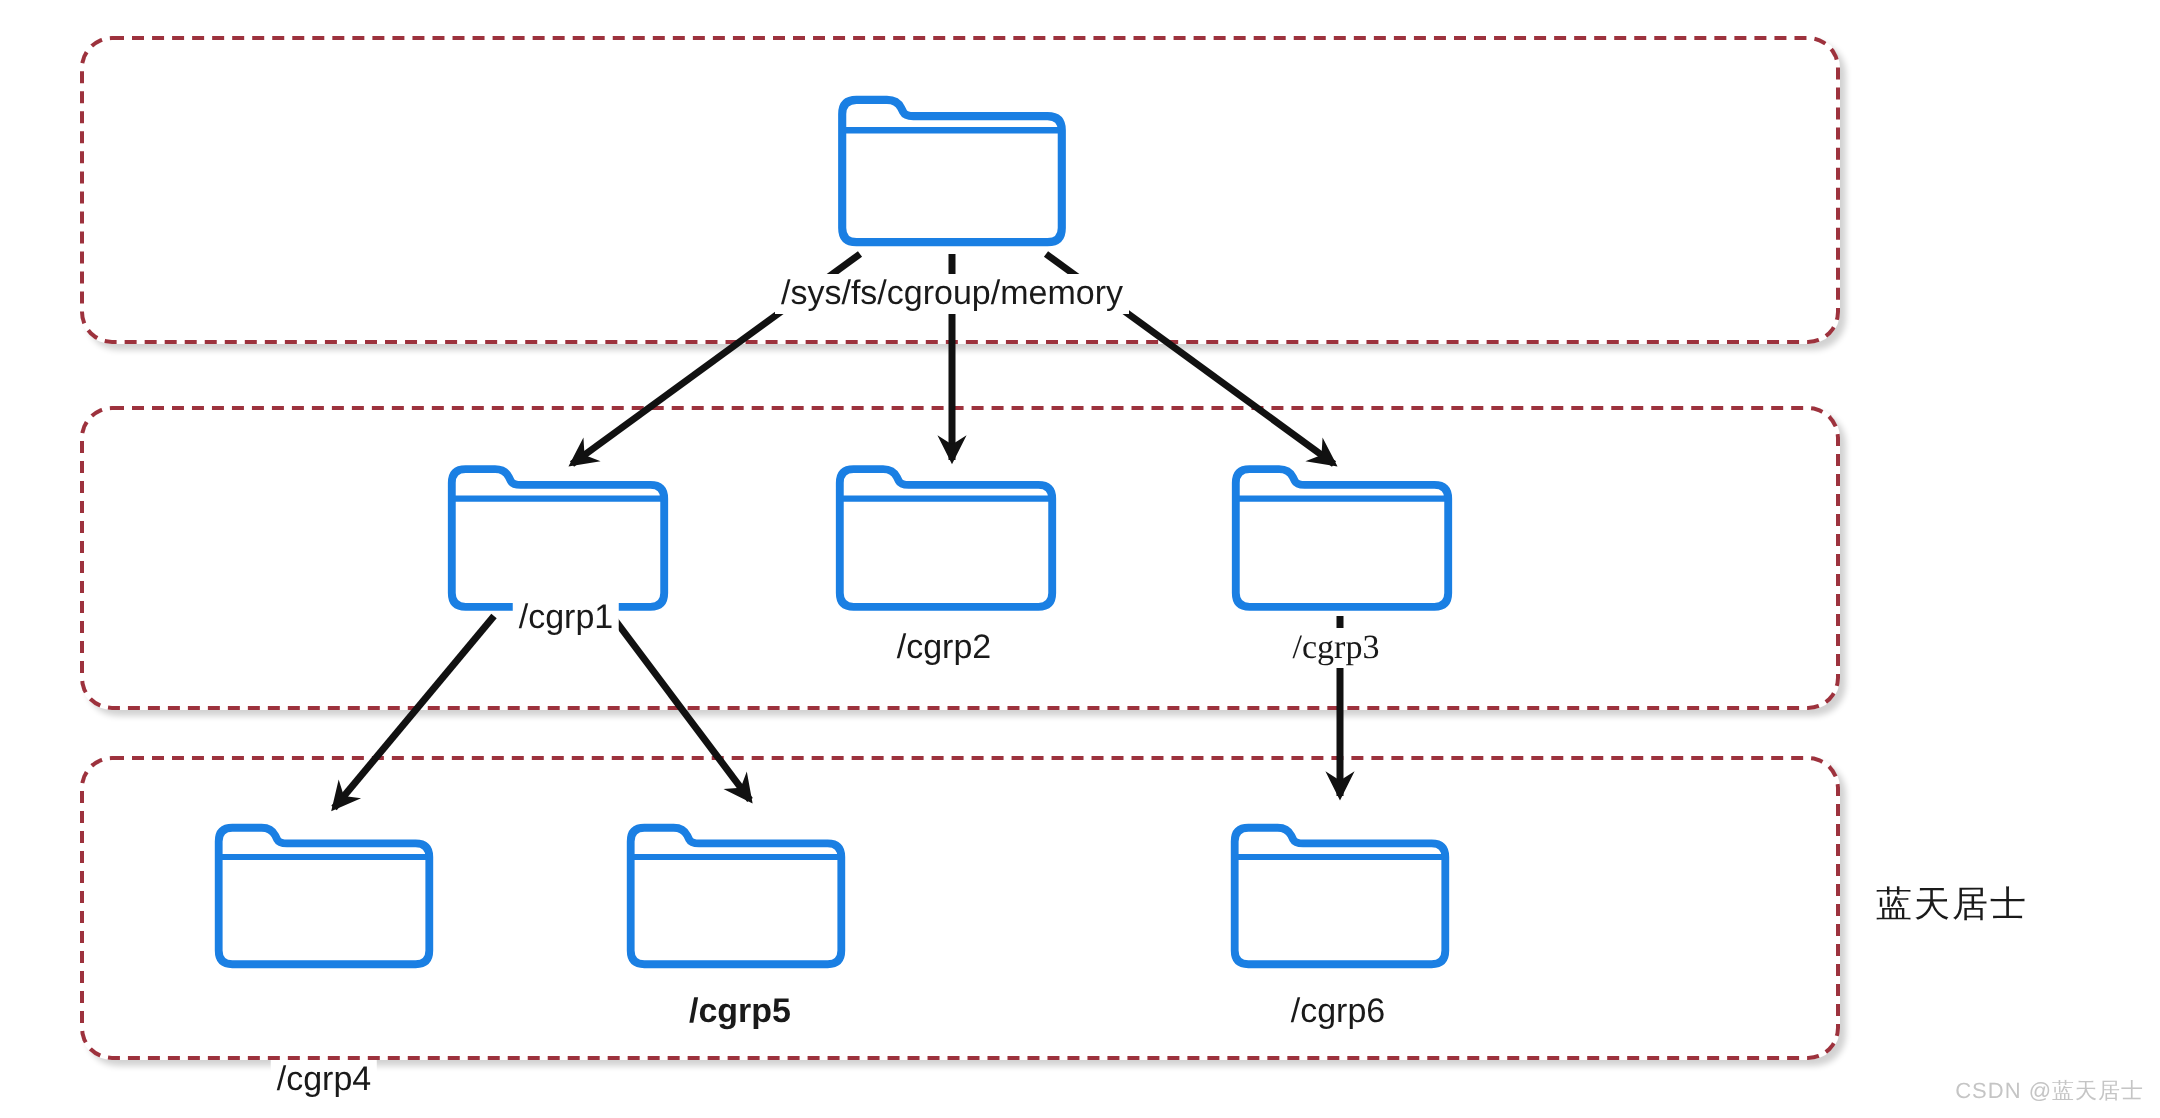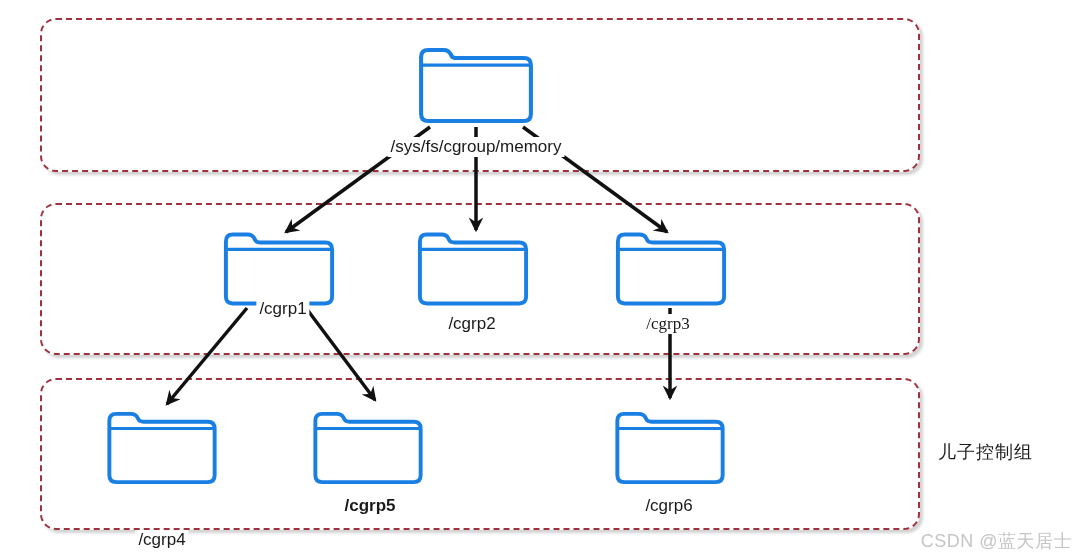--- a/index.html
+++ b/index.html
@@ -29,33 +29,33 @@
   .folder svg{display:block;}
   .folder-outline{stroke:var(--folder-blue,#1a7fe3);fill:#ffffff;stroke-width:4;stroke-linejoin:round;}
   .folder-flap{stroke:var(--folder-blue,#1a7fe3);stroke-width:3.2;}
   .node-label{
     position:absolute;z-index:3;transform:translate(-50%,-50%);
     background:#ffffff;padding:0 3px;
     font-size:17px;color:var(--label-text,#1a1a1a);white-space:nowrap;
   }
   .watermark{
     position:absolute;right:8px;bottom:6px;z-index:4;
-    font-size:18px;color:var(--watermark,#c5c5c5);letter-spacing:.5px;
+    font-size:11px;color:var(--watermark,#c5c5c5);letter-spacing:.5px;
   }
 </style>
 </head>
 <body>
 
 <div class="canvas">
 
   <div class="group-box box-parent"></div>
   <div class="group-box box-child"></div>
   <div class="group-box box-grandchild"></div>
 
-  <div class="group-label" style="top:452px;">儿子控制组</div>
+  <div class="group-label" style="top:452px;">蓝天居士</div>
 
   <svg class="arrows" width="1080" height="559">
     <defs>
       <marker id="ah" viewBox="0 0 12 12" refX="9.5" refY="6" markerWidth="5" markerHeight="5" orient="auto-start-reverse">
         <path d="M1,1 L11,6 L1,11 L4.2,6 Z" fill="#111111"></path>
       </marker>
     </defs>
     <line x1="430" y1="127" x2="286" y2="232" marker-end="url(#ah)"></line>
     <line x1="476" y1="127" x2="476" y2="230" marker-end="url(#ah)"></line>
     <line x1="523" y1="127" x2="667" y2="232" marker-end="url(#ah)"></line>

